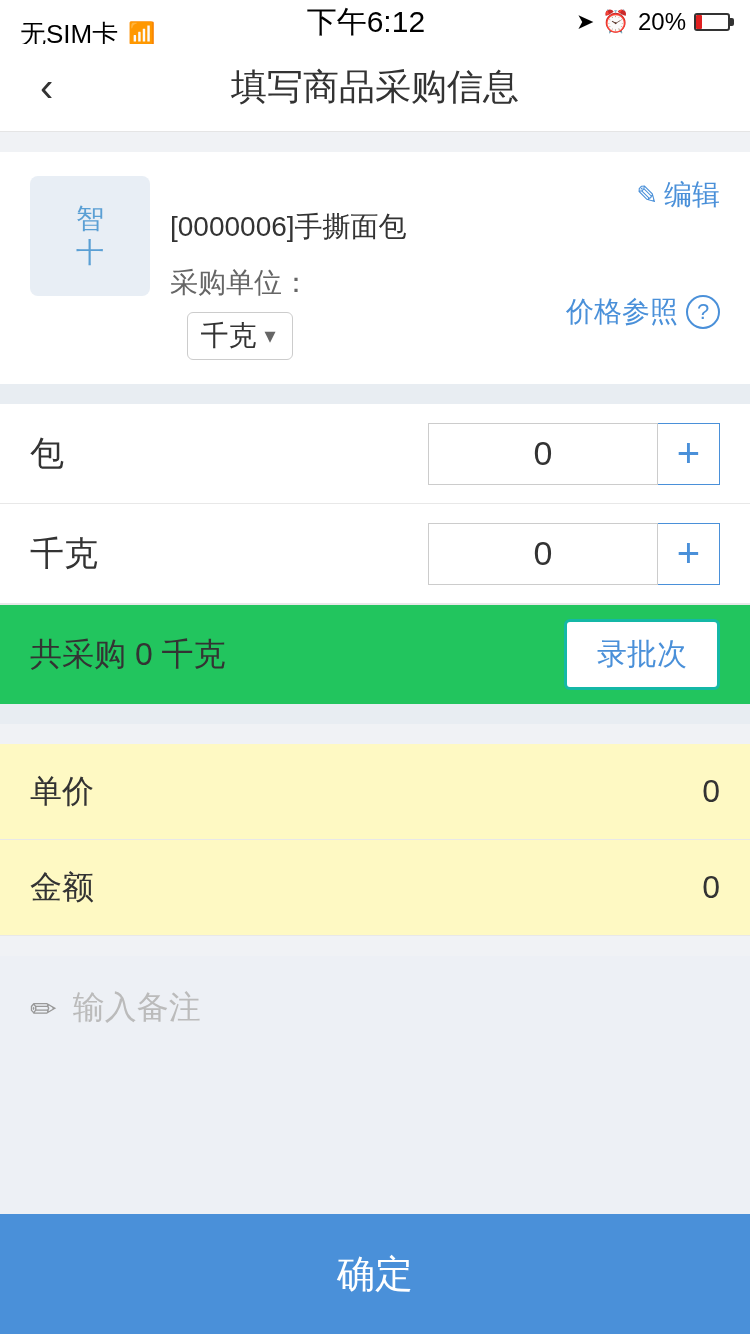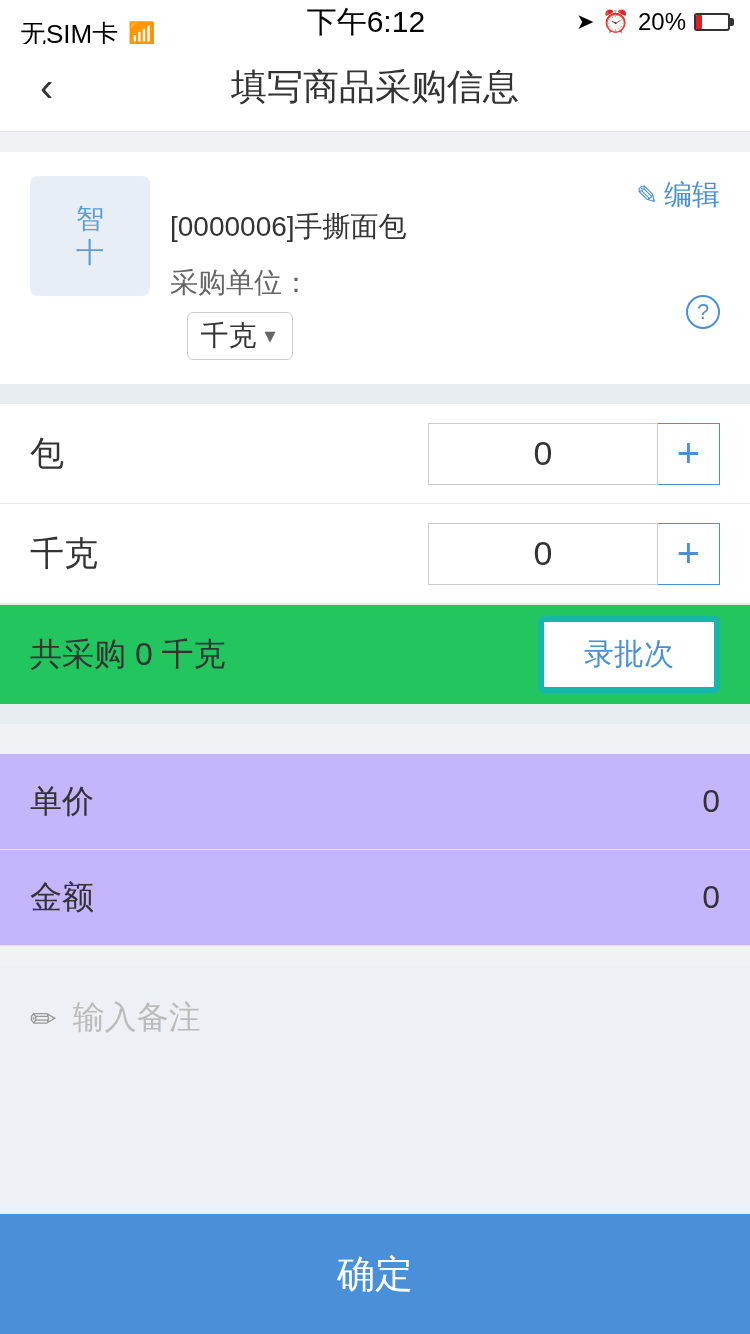--- a/index.html
+++ b/index.html
@@ -244,33 +244,33 @@
       display: flex;
       align-items: center;
       justify-content: space-between;
       border-top: 1px solid #e8e8e8;
     }
     .total-text {
       font-size: 32px;
       color: #333;
     }
     .record-btn {
-      border: 6px solid #14b8a6;
+      border: 3px solid #14b8a6;
       color: #4a90d9;
       background: #fff;
       border-radius: 6px;
-      padding: 12px 40px;
+      padding: 12px 30px;
       font-size: 30px;
       cursor: pointer;
     }
 
     
     .price-section {
-      background: #c4b5fd;
-      margin-top: 30px;
+      background: #fef9c3;
+      margin-top: 20px;
     }
     .price-row {
       display: flex;
       align-items: center;
       justify-content: space-between;
       padding: 0 30px;
       height: 96px;
       border-bottom: 1px solid #e8e8e8;
     }
     .price-label {
@@ -361,20 +361,21 @@
     </div>
     <div class="product-unit-row">
       <div style="display:flex; align-items:center; gap:10px;flex-direction:column;">
         <span class="unit-label">采购单位：</span>
         <div class="unit-select">
           <span>千克</span>
           <span class="unit-dropdown-arrow">▾</span>
         </div>
       </div>
       <div class="price-ref">
+        <span>价格参照</span>
         <div class="price-help">?</div>
       </div>
     </div>
   </div>
 </div>
 
 <div class="divider-section"></div>
 
 <div class="input-section">
 

